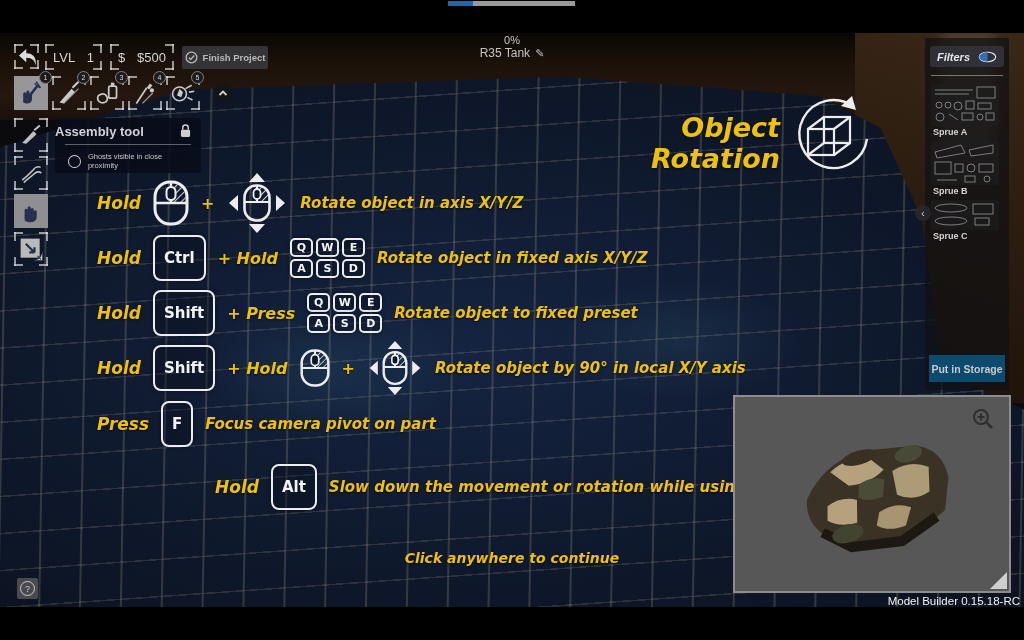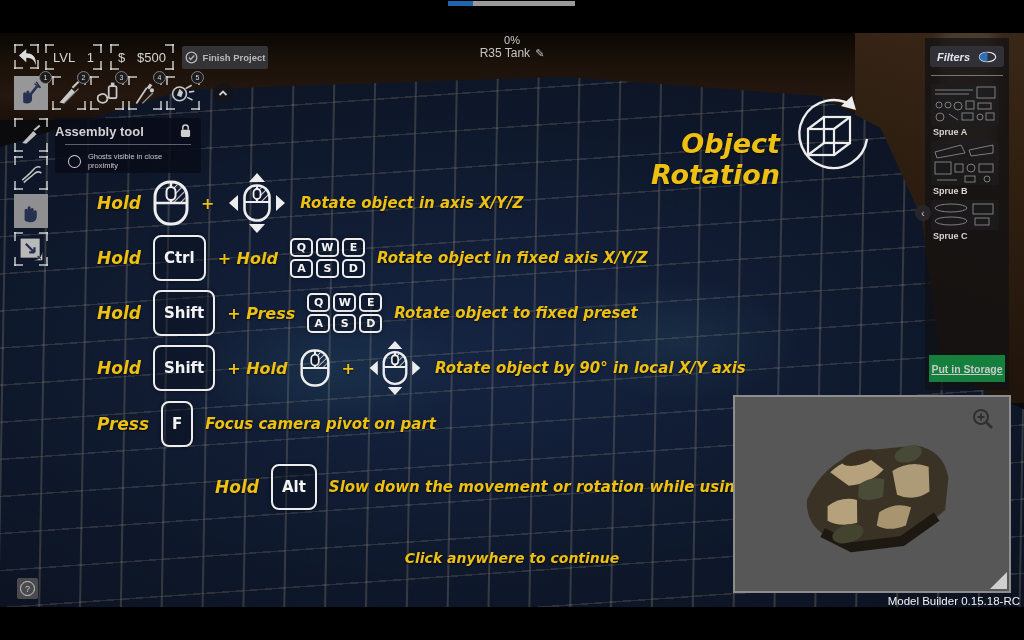--- a/index.html
+++ b/index.html
@@ -76,21 +76,21 @@
     background:rgba(9,13,25,.88);border-radius:2px;}
   .asm .ttl{display:flex;align-items:center;height:26px;color:#d2d2d2;
     font-size:13px;font-weight:bold;position:relative;}
   .asm .ttl svg{position:absolute;right:10px;top:6px;}
   .asm .dv{height:1px;background:rgba(200,200,200,.45);margin:0 10px;}
   .asm .opt{display:flex;align-items:center;gap:7px;padding:7px 8px 0 13px;}
   .asm .circ{width:11px;height:11px;border:1.5px solid #cfcfcf;border-radius:50%;}
   .asm .olbl{color:#c9c9c9;font-size:7.5px;}
 
   
-  .title{position:absolute;left:560px;top:128px;width:220px;text-align:right;font-size:27px;z-index:4;}
+  .title{position:absolute;left:560px;top:112px;width:220px;text-align:right;font-size:27px;z-index:4;}
   .cubewrap{position:absolute;left:786px;top:93px;z-index:4;}
   .trow{position:absolute;display:flex;align-items:center;gap:12px;height:64px;z-index:4;}
   .r1{left:97px;top:171px;}
   .r2{left:97px;top:226px;}
   .r3{left:97px;top:281px;}
   .r4{left:97px;top:336px;}
   .r5{left:97px;top:392px;}
   .r6{left:215px;top:455px;}
   .tpre{font-size:17px;}
   .tplus{font-size:16px;}
@@ -100,22 +100,22 @@
   
   .rpanel{position:absolute;left:925px;top:38px;width:84px;height:352px;z-index:4;
     background:rgba(16,16,20,.72);}
   .filters{position:relative;margin:8px 5px 0 5px;height:21px;background:#303036;border-radius:3px;
     display:flex;align-items:center;justify-content:space-between;padding:0 7px;}
   .filters .flbl{color:#e4e7ee;font-size:11px;font-weight:bold;font-style:italic;}
   .rdiv{height:1px;background:rgba(210,210,210,.5);margin:8px 6px;}
   .sprue{margin:2px 6px 0 6px;}
   .sprue .thumb{background:rgba(30,30,34,.6);border-radius:2px;}
   .sprue .slbl{color:#d6d6d6;font-size:9px;font-weight:bold;margin:1px 0 4px 2px;}
-  .storage{position:absolute;left:929px;top:355px;width:76px;height:27px;z-index:4;background:#15803d;
-    color:#c9c9c9;font-size:10.5px;font-weight:bold;display:flex;align-items:center;justify-content:center;text-decoration:underline;}
+  .storage{position:absolute;left:929px;top:355px;width:76px;height:27px;z-index:4;background:#0c4a6e;
+    color:#c9c9c9;font-size:10.5px;font-weight:bold;display:flex;align-items:center;justify-content:center;}
   .chev{position:absolute;left:915px;top:205px;width:16px;height:16px;border-radius:50%;background:rgba(40,40,44,.9);
     color:#cfcfcf;font-size:10px;display:flex;align-items:center;justify-content:center;z-index:4;}
 
   
   .preview{position:absolute;left:733px;top:395px;width:278px;height:198px;z-index:4;background:#575757;
     border:2px solid #8d8d8d;box-sizing:border-box;}
   .preview .mag{position:absolute;right:14px;top:10px;}
   .curl{position:absolute;right:2px;bottom:2px;width:0;height:0;border-left:17px solid transparent;border-bottom:17px solid #cfcfcf;}
   .tankwrap{position:absolute;left:42px;top:18px;transform:rotate(-10deg);}
   .version{position:absolute;right:4px;top:595px;color:#f2f2f2;font-size:11.5px;z-index:6;}

